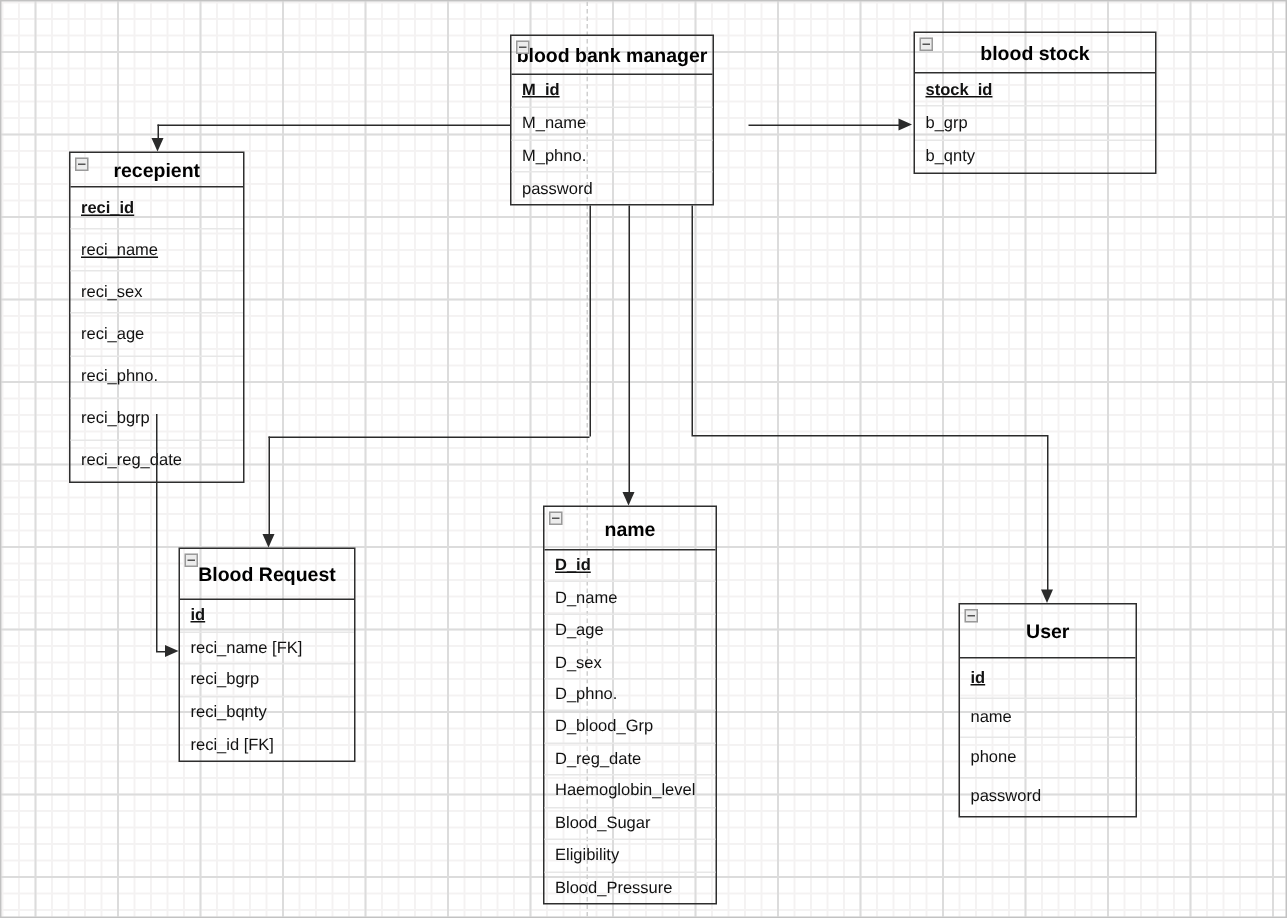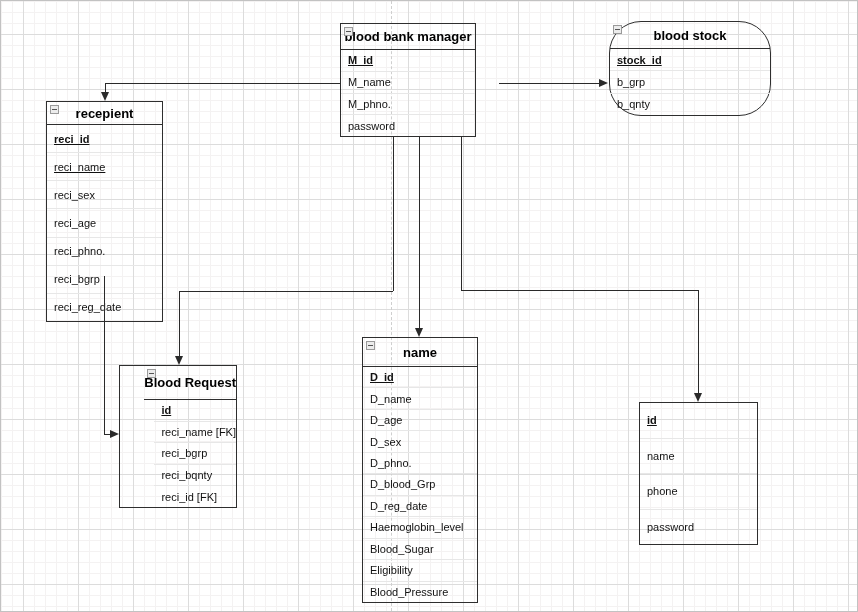--- a/index.html
+++ b/index.html
@@ -81,21 +81,21 @@
           </span>
           <span>blood bank manager</span>
         </div>
         <div class="rows">
           <div class="row pk">M_id</div>
           <div class="row">M_name</div>
           <div class="row">M_phno.</div>
           <div class="row">password</div>
         </div>
       </div>
-      <div class="entity" style="left: 608px; top: 20px; width: 162px; height: 95px; border-radius: 32px;">
+      <div class="entity" style="left: 608px; top: 20px; width: 162px; height: 95px;">
         <div class="entity-title" style="height: 27px;">
           <span class="collapse">
             <span class="minus"></span>
           </span>
           <span>blood stock</span>
         </div>
         <div class="rows">
           <div class="row pk">stock_id</div>
           <div class="row">b_grp</div>
           <div class="row">b_qnty</div>
@@ -111,21 +111,21 @@
         <div class="rows">
           <div class="row pk">reci_id</div>
           <div class="row ul">reci_name</div>
           <div class="row">reci_sex</div>
           <div class="row">reci_age</div>
           <div class="row">reci_phno.</div>
           <div class="row">reci_bgrp</div>
           <div class="row">reci_reg_date</div>
         </div>
       </div>
-      <div class="entity" style="left: 118px; top: 364px; width: 118px; height: 143px; align-items: flex-end;">
+      <div class="entity" style="left: 118px; top: 364px; width: 118px; height: 143px;">
         <div class="entity-title" style="height: 34px;">
           <span class="collapse">
             <span class="minus"></span>
           </span>
           <span>Blood Request</span>
         </div>
         <div class="rows">
           <div class="row pk">id</div>
           <div class="row">reci_name [FK]</div>
           <div class="row">reci_bgrp</div>
@@ -148,20 +148,26 @@
           <div class="row">D_phno.</div>
           <div class="row">D_blood_Grp</div>
           <div class="row">D_reg_date</div>
           <div class="row">Haemoglobin_level</div>
           <div class="row">Blood_Sugar</div>
           <div class="row">Eligibility</div>
           <div class="row">Blood_Pressure</div>
         </div>
       </div>
       <div class="entity" style="left: 638px; top: 401px; width: 119px; height: 143px;">
+        <div class="entity-title" style="height: 36px;">
+          <span class="collapse">
+            <span class="minus"></span>
+          </span>
+          <span>User</span>
+        </div>
         <div class="rows">
           <div class="row pk">id</div>
           <div class="row">name</div>
           <div class="row">phone</div>
           <div class="row">password</div>
         </div>
       </div>
     </div>
   <div id="connectors-layer">
       <div class="seg h" style="left: 104px; top: 82px; width: 235px;"></div>

